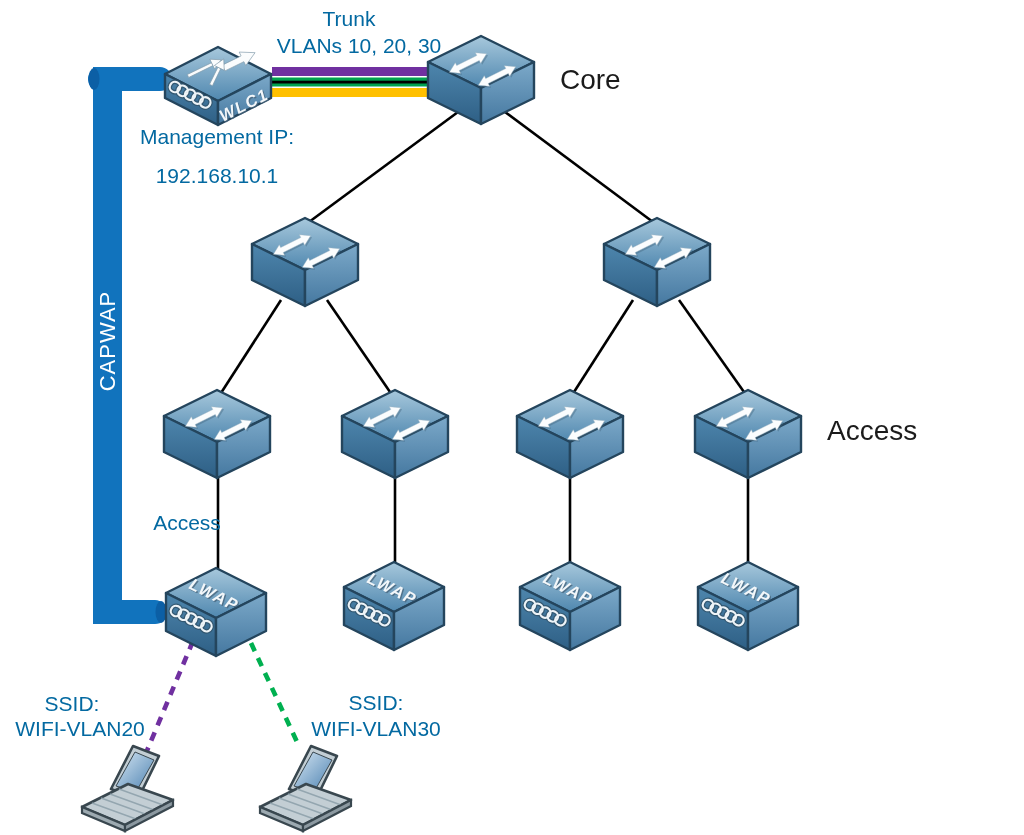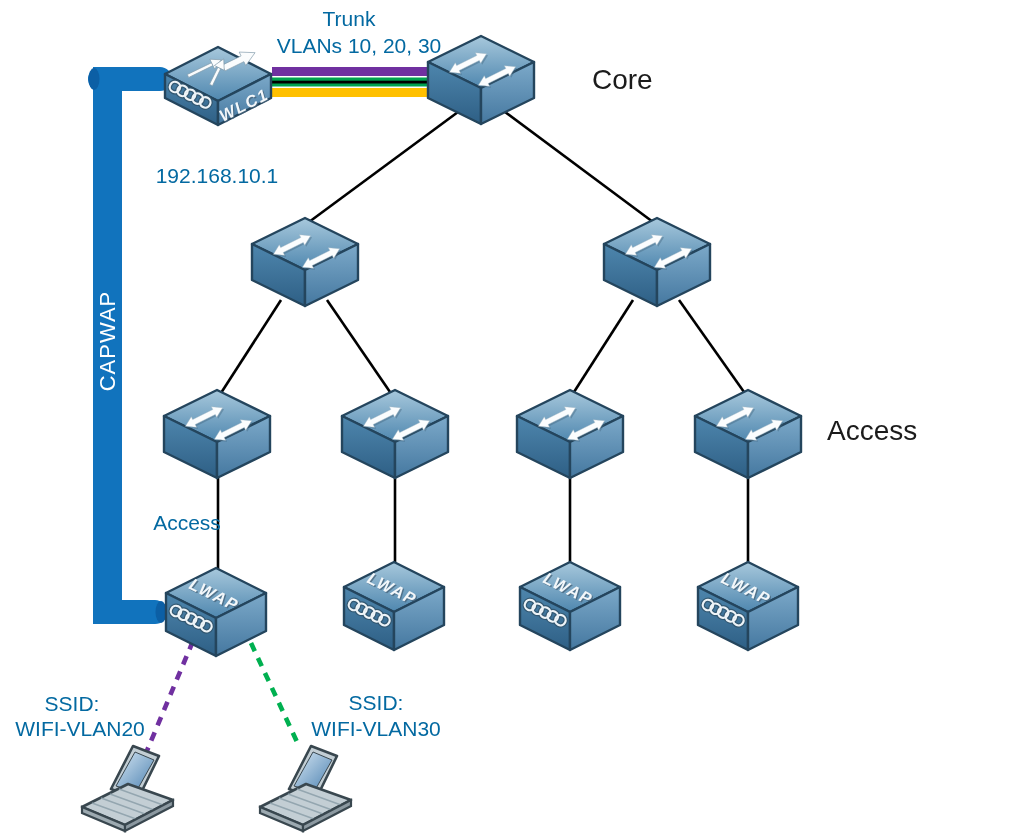--- a/index.html
+++ b/index.html
@@ -175,23 +175,24 @@
     <text class="dev-label" transform="translate(25,22) rotate(26.5)">LWAP</text>
   </g>
 
   <use href="#laptopIcon" transform="translate(78,741)"></use>
   <use href="#laptopIcon" transform="translate(256,741)"></use>
 </svg>
 
 <div class="lbl" style="left:349px;top:19px;">Trunk</div>
 <div class="lbl" style="left:350px;top:46px;margin-left:9px;">VLANs 10, 20, 30</div>
 
+<div class="lbl" style="left:217px;top:137px;">Management IP:</div>
 <div class="lbl" style="left:217px;top:176px;text-align:center;">192.168.10.1</div>
 
-<div class="lbl-left" style="left:592px;top:80px;">Core</div>
+<div class="lbl-left" style="left:560px;top:80px;">Core</div>
 <div class="lbl-left" style="left:827px;top:431px;">Access</div>
 
 <div class="lbl" style="left:187px;top:523px;">Access</div>
 
 <div class="lbl" style="left:72px;top:704px;">SSID:</div>
 <div class="lbl" style="left:80px;top:729px;">WIFI-VLAN20</div>
 <div class="lbl" style="left:376px;top:703px;">SSID:</div>
 <div class="lbl" style="left:376px;top:729px;">WIFI-VLAN30</div>
 
 </div>

